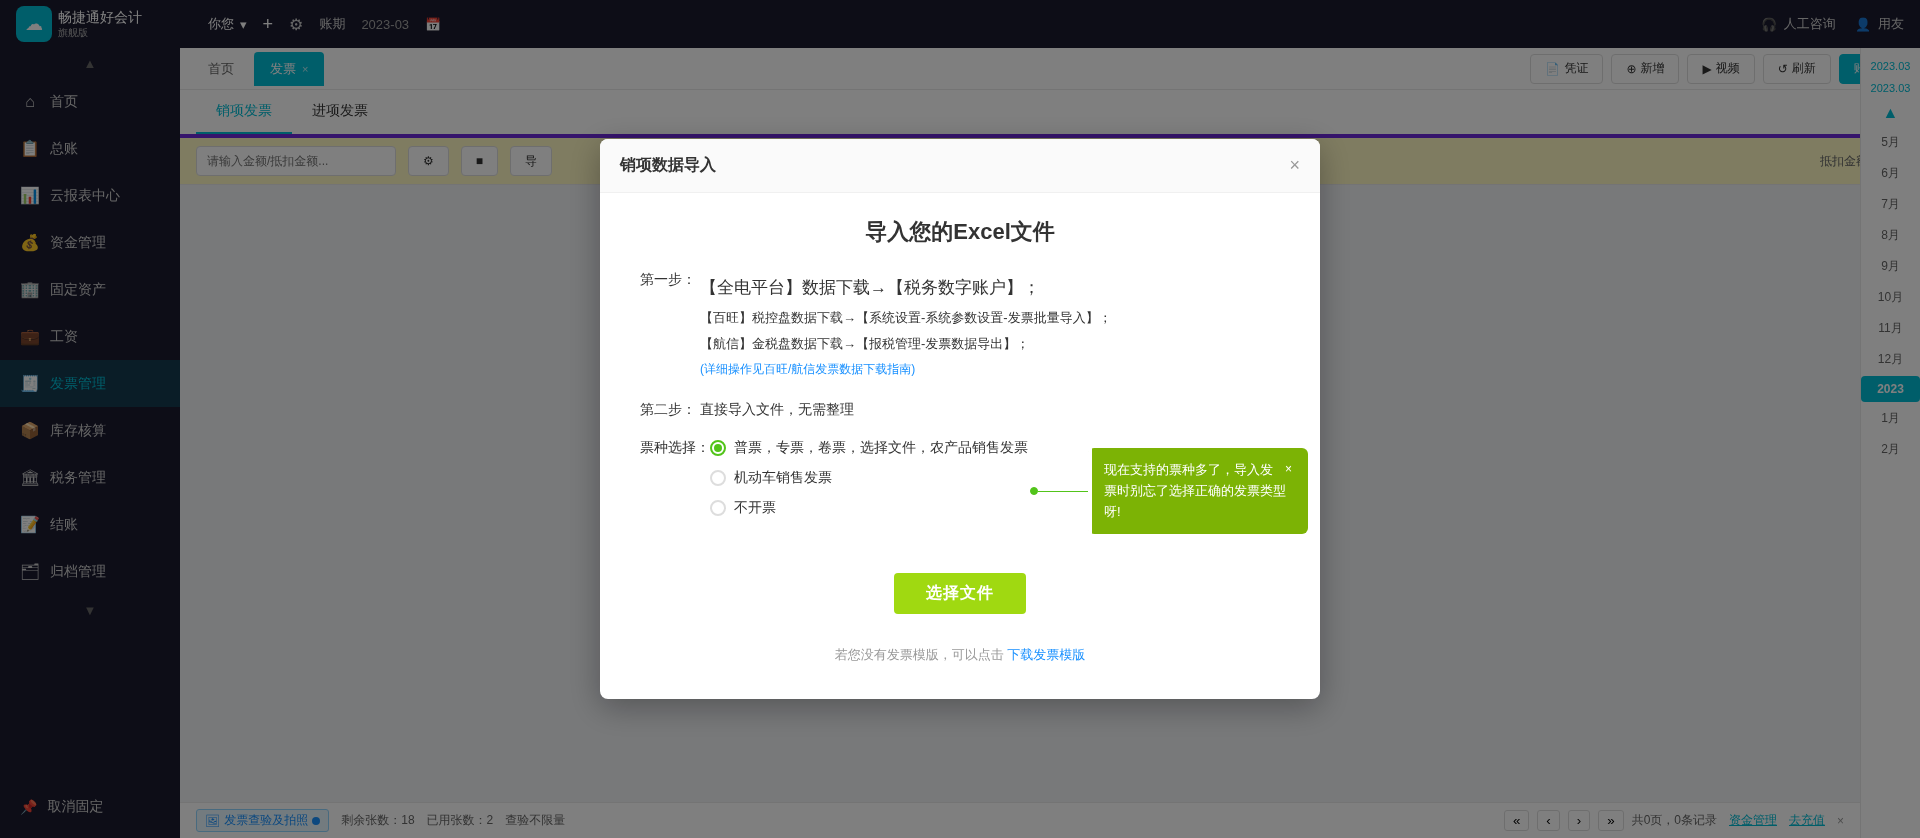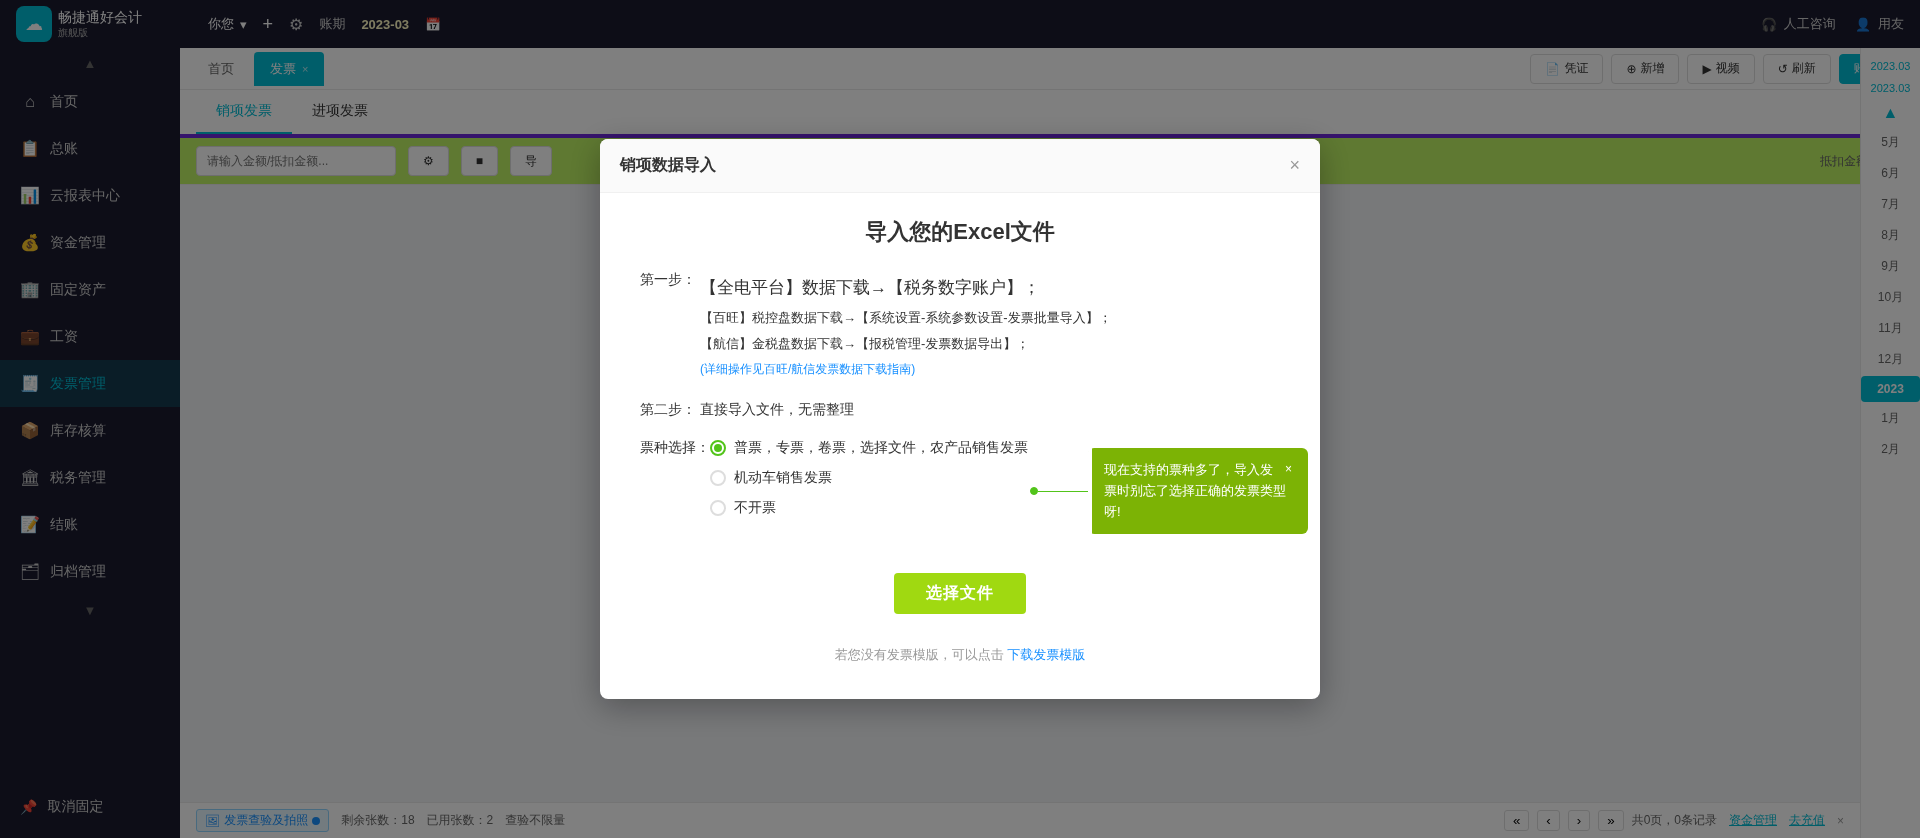--- a/index.html
+++ b/index.html
@@ -120,21 +120,21 @@
       cursor: pointer;
       border-bottom: 2px solid transparent;
     }
     .sub-tab.active {
       color: #00bcd4;
       border-bottom-color: #00bcd4;
     }
 
     
     .toolbar {
-      background: #bef264;
+      background: #fef9c3;
       padding: 8px 16px;
       display: flex;
       align-items: center;
       gap: 12px;
       border-bottom: 1px solid #e8e8e8;
       justify-content: space-between;
     }
     .toolbar-left { display: flex; align-items: center; gap: 12px; }
     .toolbar-right { display: flex; align-items: center; gap: 12px; }
     .search-input {
@@ -343,21 +343,21 @@
     </div>
   </div>
   <div class="topbar-center">
     <div class="company-select">
       <span>你您</span>
       <span>▾</span>
     </div>
     <span style="color:#fff; font-size:18px; cursor:pointer;">+</span>
     <span style="color:#ccc; font-size:16px; cursor:pointer;">⚙</span>
     <span style="color:#ccc;">账期</span>
-    <span style="color:#fef9c3; font-weight:bold;">2023-03</span>
+    <span style="color:#a3a3a3; font-weight:normal;">2023-03</span>
     <span style="color:#ccc;">📅</span>
   </div>
   <div class="topbar-right">
     <div class="service-btn">
       <span>🎧</span>
       <span>人工咨询</span>
     </div>
     <div class="user-btn">
       <span>👤</span>
       <span>用友</span>

